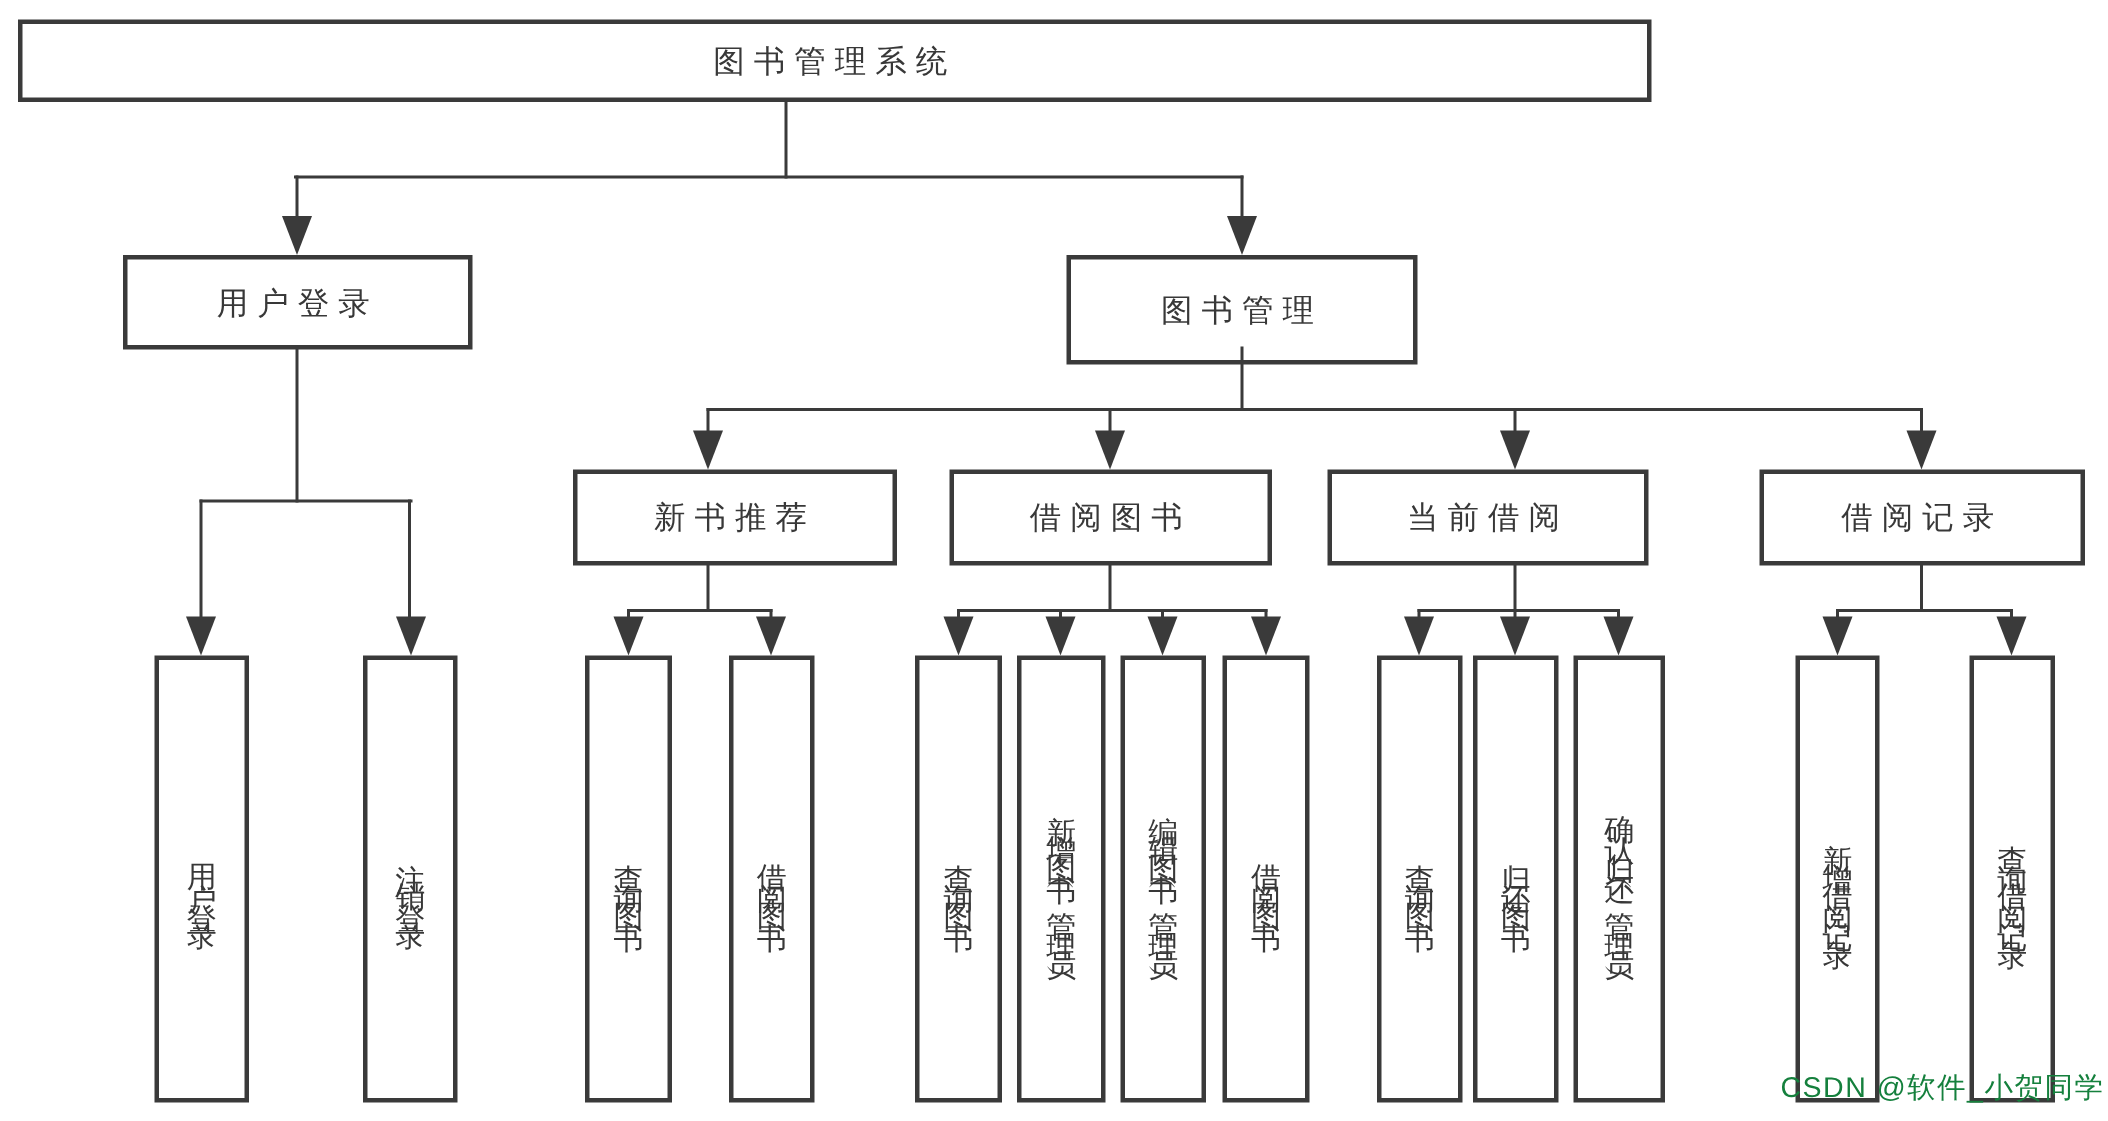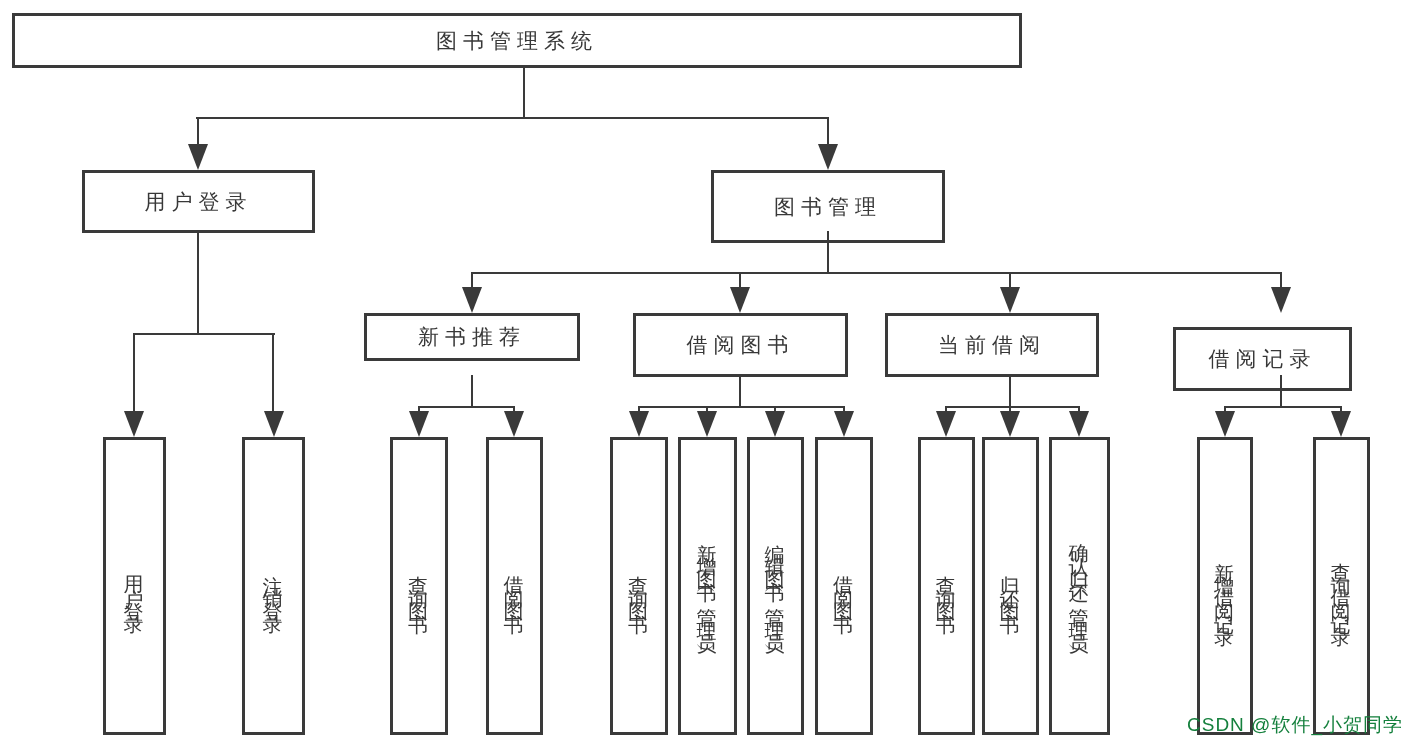--- a/index.html
+++ b/index.html
@@ -43,41 +43,41 @@
     font-size:19px;
     letter-spacing:1px;
     white-space:nowrap;
   }
 </style>
 </head>
 <body>
 
 <div class="canvas">
 
-  <div class="node" style="left:12px;top:13px;width:1010px;height:55px">
+  <div class="node" style="left:12px;top:13px;width:1089px;height:55px">
     <span>图书管理系统</span>
   </div>
 
   <div class="node" style="left:82px;top:170px;width:233px;height:63px">
     <span>用户登录</span>
   </div>
   <div class="node" style="left:711px;top:170px;width:234px;height:73px">
     <span>图书管理</span>
   </div>
 
-  <div class="node" style="left:364px;top:313px;width:216px;height:48px">
+  <div class="node" style="left:382px;top:313px;width:216px;height:64px">
     <span>新书推荐</span>
   </div>
   <div class="node" style="left:633px;top:313px;width:215px;height:64px">
     <span>借阅图书</span>
   </div>
   <div class="node" style="left:885px;top:313px;width:214px;height:64px">
     <span>当前借阅</span>
   </div>
-  <div class="node" style="left:1173px;top:327px;width:179px;height:64px">
+  <div class="node" style="left:1173px;top:313px;width:217px;height:64px">
     <span>借阅记录</span>
   </div>
 
   <div class="node vnode" style="left:103px;top:437px;width:63px;height:298px">
     <span>用户登录</span>
   </div>
   <div class="node vnode" style="left:242px;top:437px;width:63px;height:298px">
     <span>注销登录</span>
   </div>
 

